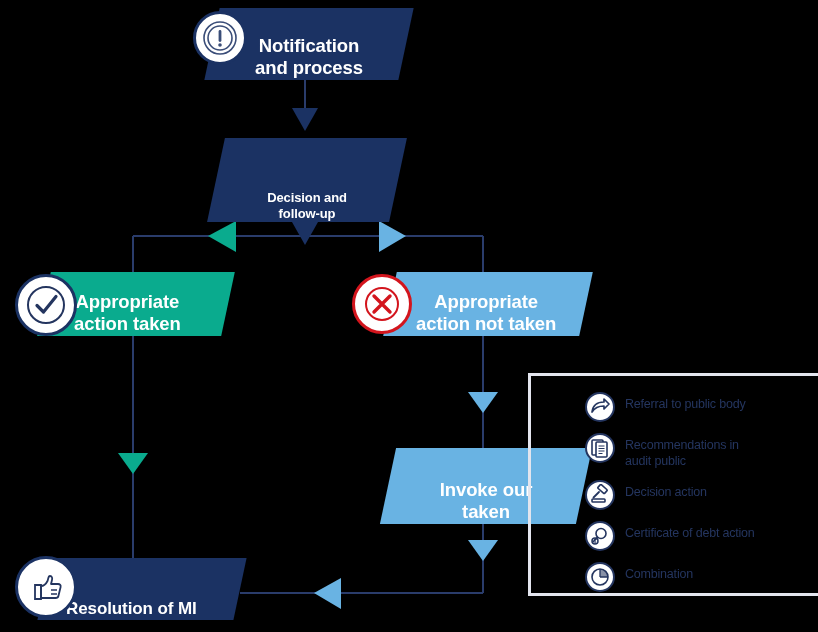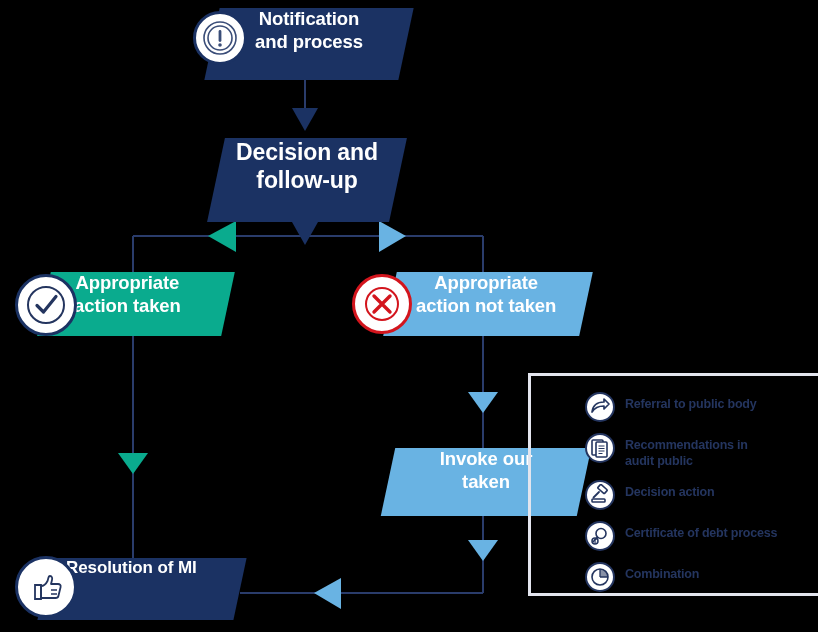--- a/index.html
+++ b/index.html
@@ -20,21 +20,21 @@
     left: 0;
     top: 0;
     width: 818px;
     height: 632px;
   }
 
   
   .node {
     position: absolute;
     display: flex;
-    align-items: flex-start;
+    align-items: flex-end;
     justify-content: center;
     box-sizing: border-box;
     color: #ffffff;
     font-weight: bold;
     line-height: 1.22;
     text-align: center;
     letter-spacing: -0.1px;
   }
   .node .label { position: relative; z-index: 2; }
   
@@ -46,32 +46,32 @@
     z-index: 1;
   }
   .node.navy::before  { background: #1b3263; }
   .node.green::before { background: #0aab8e; }
   .node.lblue::before { background: #69b3e3; }
 
   #node-notification {
     left: 212px; top: 8px; width: 194px; height: 72px; font-size: 18.5px;
   }
   #node-decision {
-    left: 216px; top: 138px; width: 182px; height: 84px; font-size: 23px;
+    left: 216px; top: 138px; width: 182px; height: 84px; font-size: 13px;
   }
   #node-appropriate-taken {
     left: 44px; top: 272px; width: 184px; height: 64px; font-size: 18.5px;
     justify-content: flex-start; padding-left: 30px; text-align: center;
   }
   #node-appropriate-not-taken {
     left: 390px; top: 272px; width: 196px; height: 64px; font-size: 18.5px;
     justify-content: flex-start; padding-left: 26px; text-align: center;
   }
   #node-invoke-powers {
-    left: 388px; top: 448px; width: 196px; height: 68px; font-size: 18.5px;
+    left: 388px; top: 448px; width: 196px; height: 76px; font-size: 18.5px;
   }
   #node-resolution {
     left: 44px; top: 558px; width: 196px; height: 62px; font-size: 17px;
     justify-content: flex-start; padding-left: 22px;
   }
 
   
   .badge {
     position: absolute;
     border-radius: 50%;
@@ -116,21 +116,21 @@
     border: 2.5px solid #24355f;
     display: flex;
     align-items: center;
     justify-content: center;
     margin-right: 10px;
     box-sizing: border-box;
   }
   .legend-text {
     color: #24355f;
     font-size: 12.5px;
-    font-weight: bold;
+    font-weight: normal;
     line-height: 1.25;
     padding-top: 5px;
     max-width: 190px;
     letter-spacing: -0.2px;
   }
 </style>
 </head>
 <body>
 
 <div id="stage">
@@ -272,21 +272,21 @@
 
     <div class="legend-row">
       <span class="legend-icon">
         <svg width="22" height="22" viewBox="0 0 22 22" aria-hidden="true">
           <circle cx="12" cy="8.5" r="5" fill="none" stroke="#24355f" stroke-width="1.6"></circle>
           <path d="M8.4 12.3 L4.5 16.5" stroke="#24355f" stroke-width="1.8" stroke-linecap="round"></path>
           <circle cx="6" cy="16" r="3" fill="none" stroke="#24355f" stroke-width="1.5"></circle>
           <text x="6" y="18" font-size="4.5" fill="#24355f" text-anchor="middle" font-family="Liberation Sans, sans-serif">$</text>
         </svg>
       </span>
-      <span class="legend-text">Certificate of debt process</span>
+      <span class="legend-text">Certificate of debt action</span>
     </div>
 
     <div class="legend-row">
       <span class="legend-icon">
         <svg width="22" height="22" viewBox="0 0 22 22" aria-hidden="true">
           <circle cx="11" cy="11" r="8" fill="none" stroke="#24355f" stroke-width="1.6"></circle>
           <path d="M11 11 L11 3 A8 8 0 0 1 19 11 Z" fill="#24355f" opacity="0.55"></path>
           <path d="M11 11 L19 11 M11 11 L11 3" stroke="#24355f" stroke-width="1.3"></path>
         </svg>
       </span>

